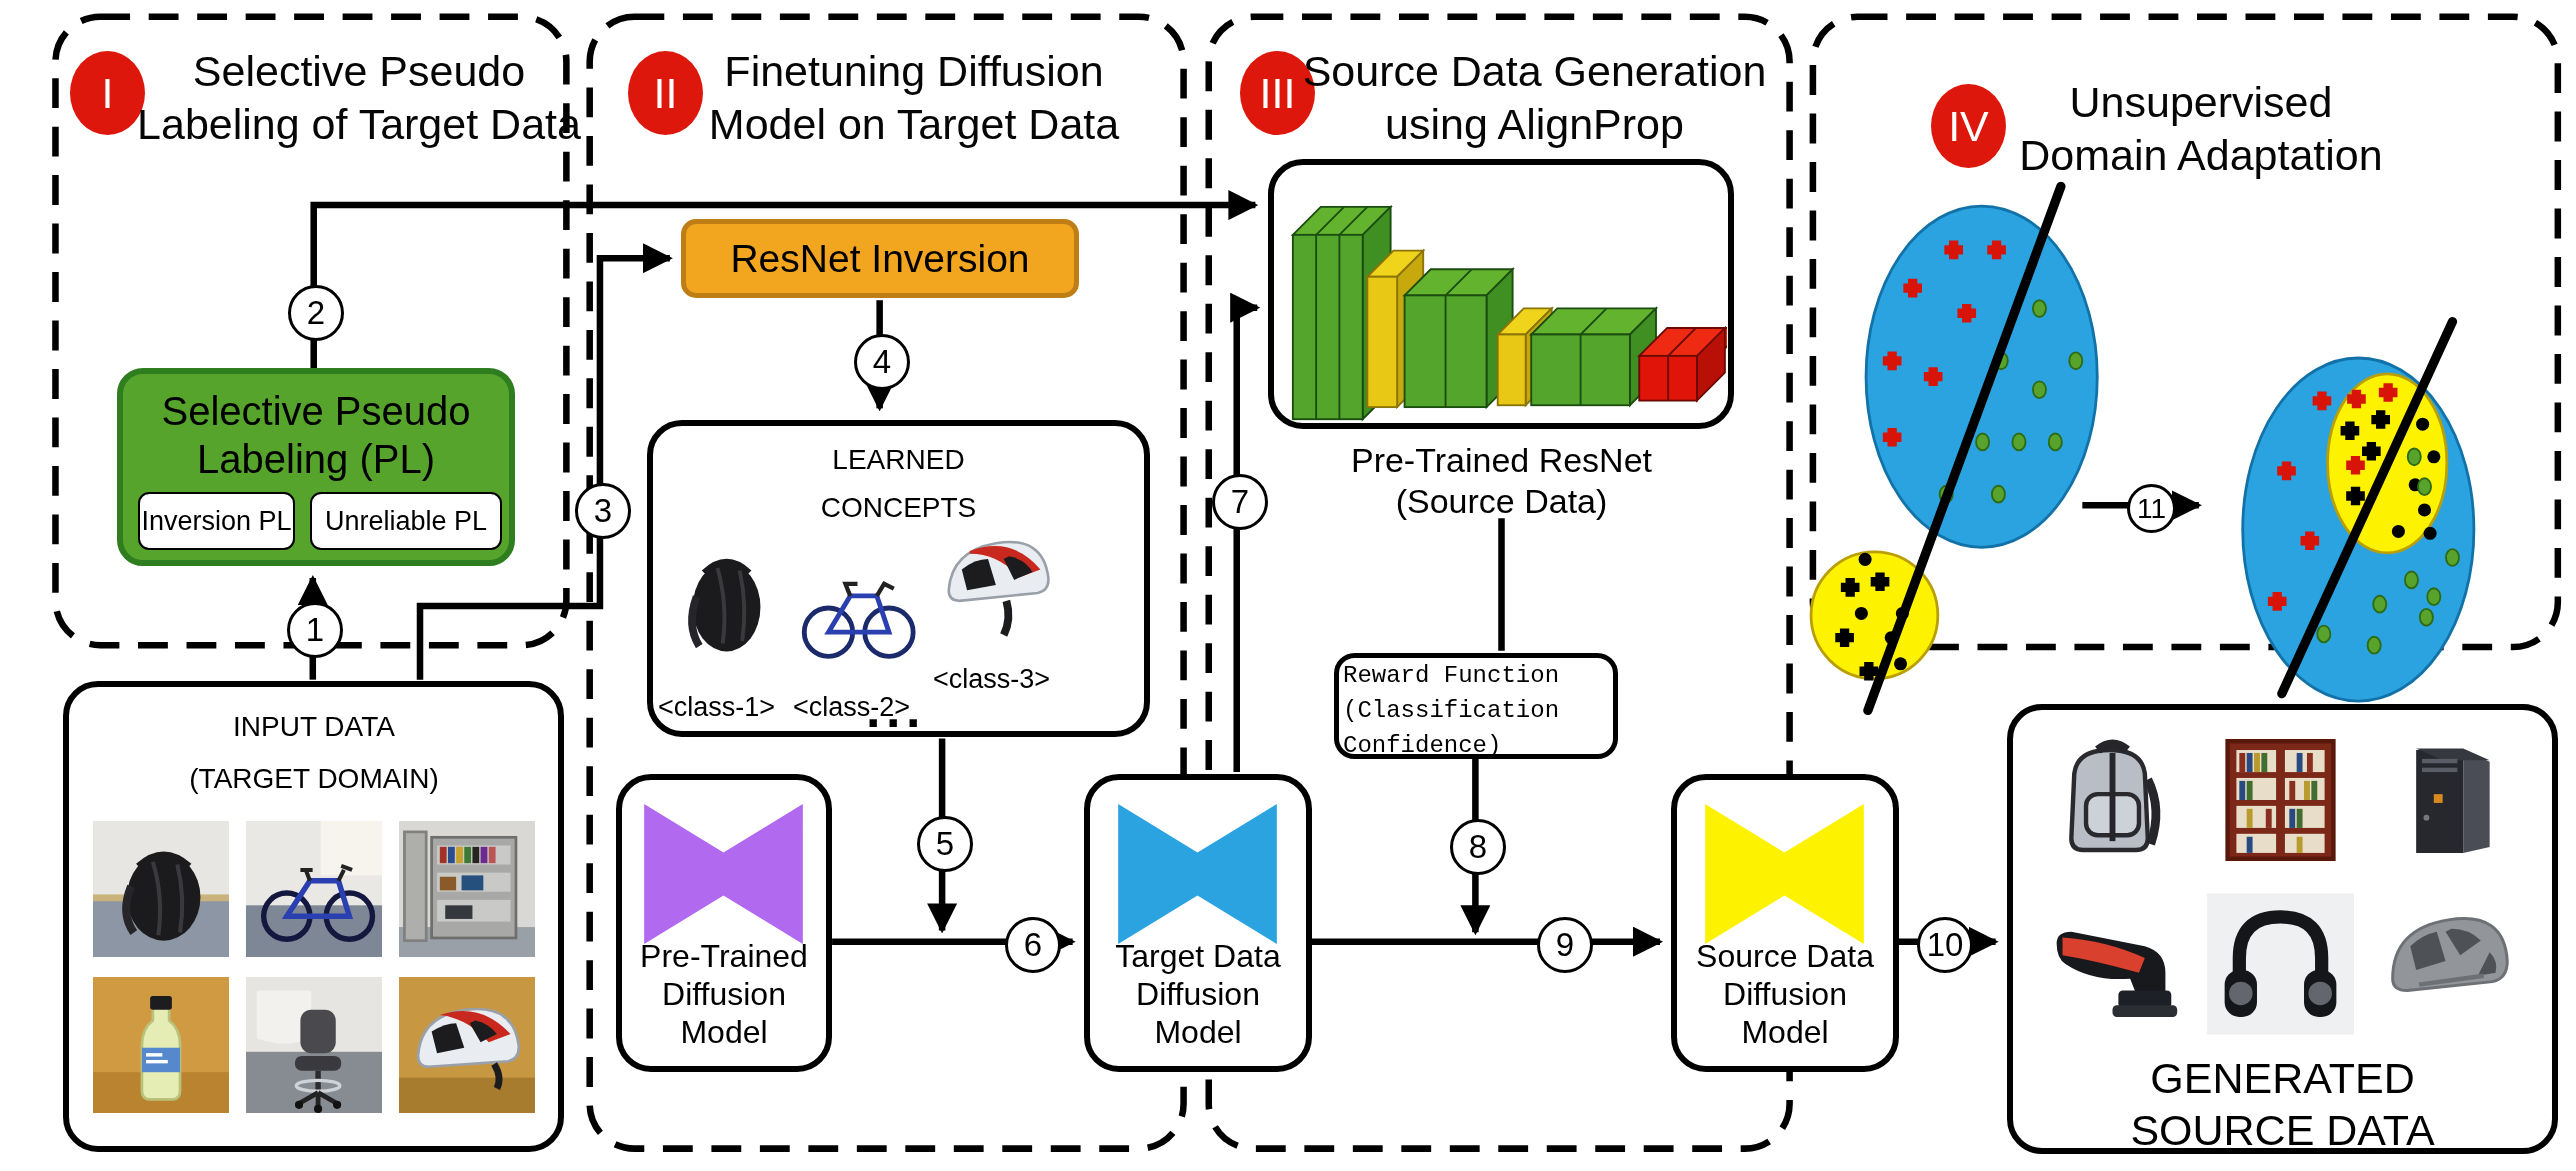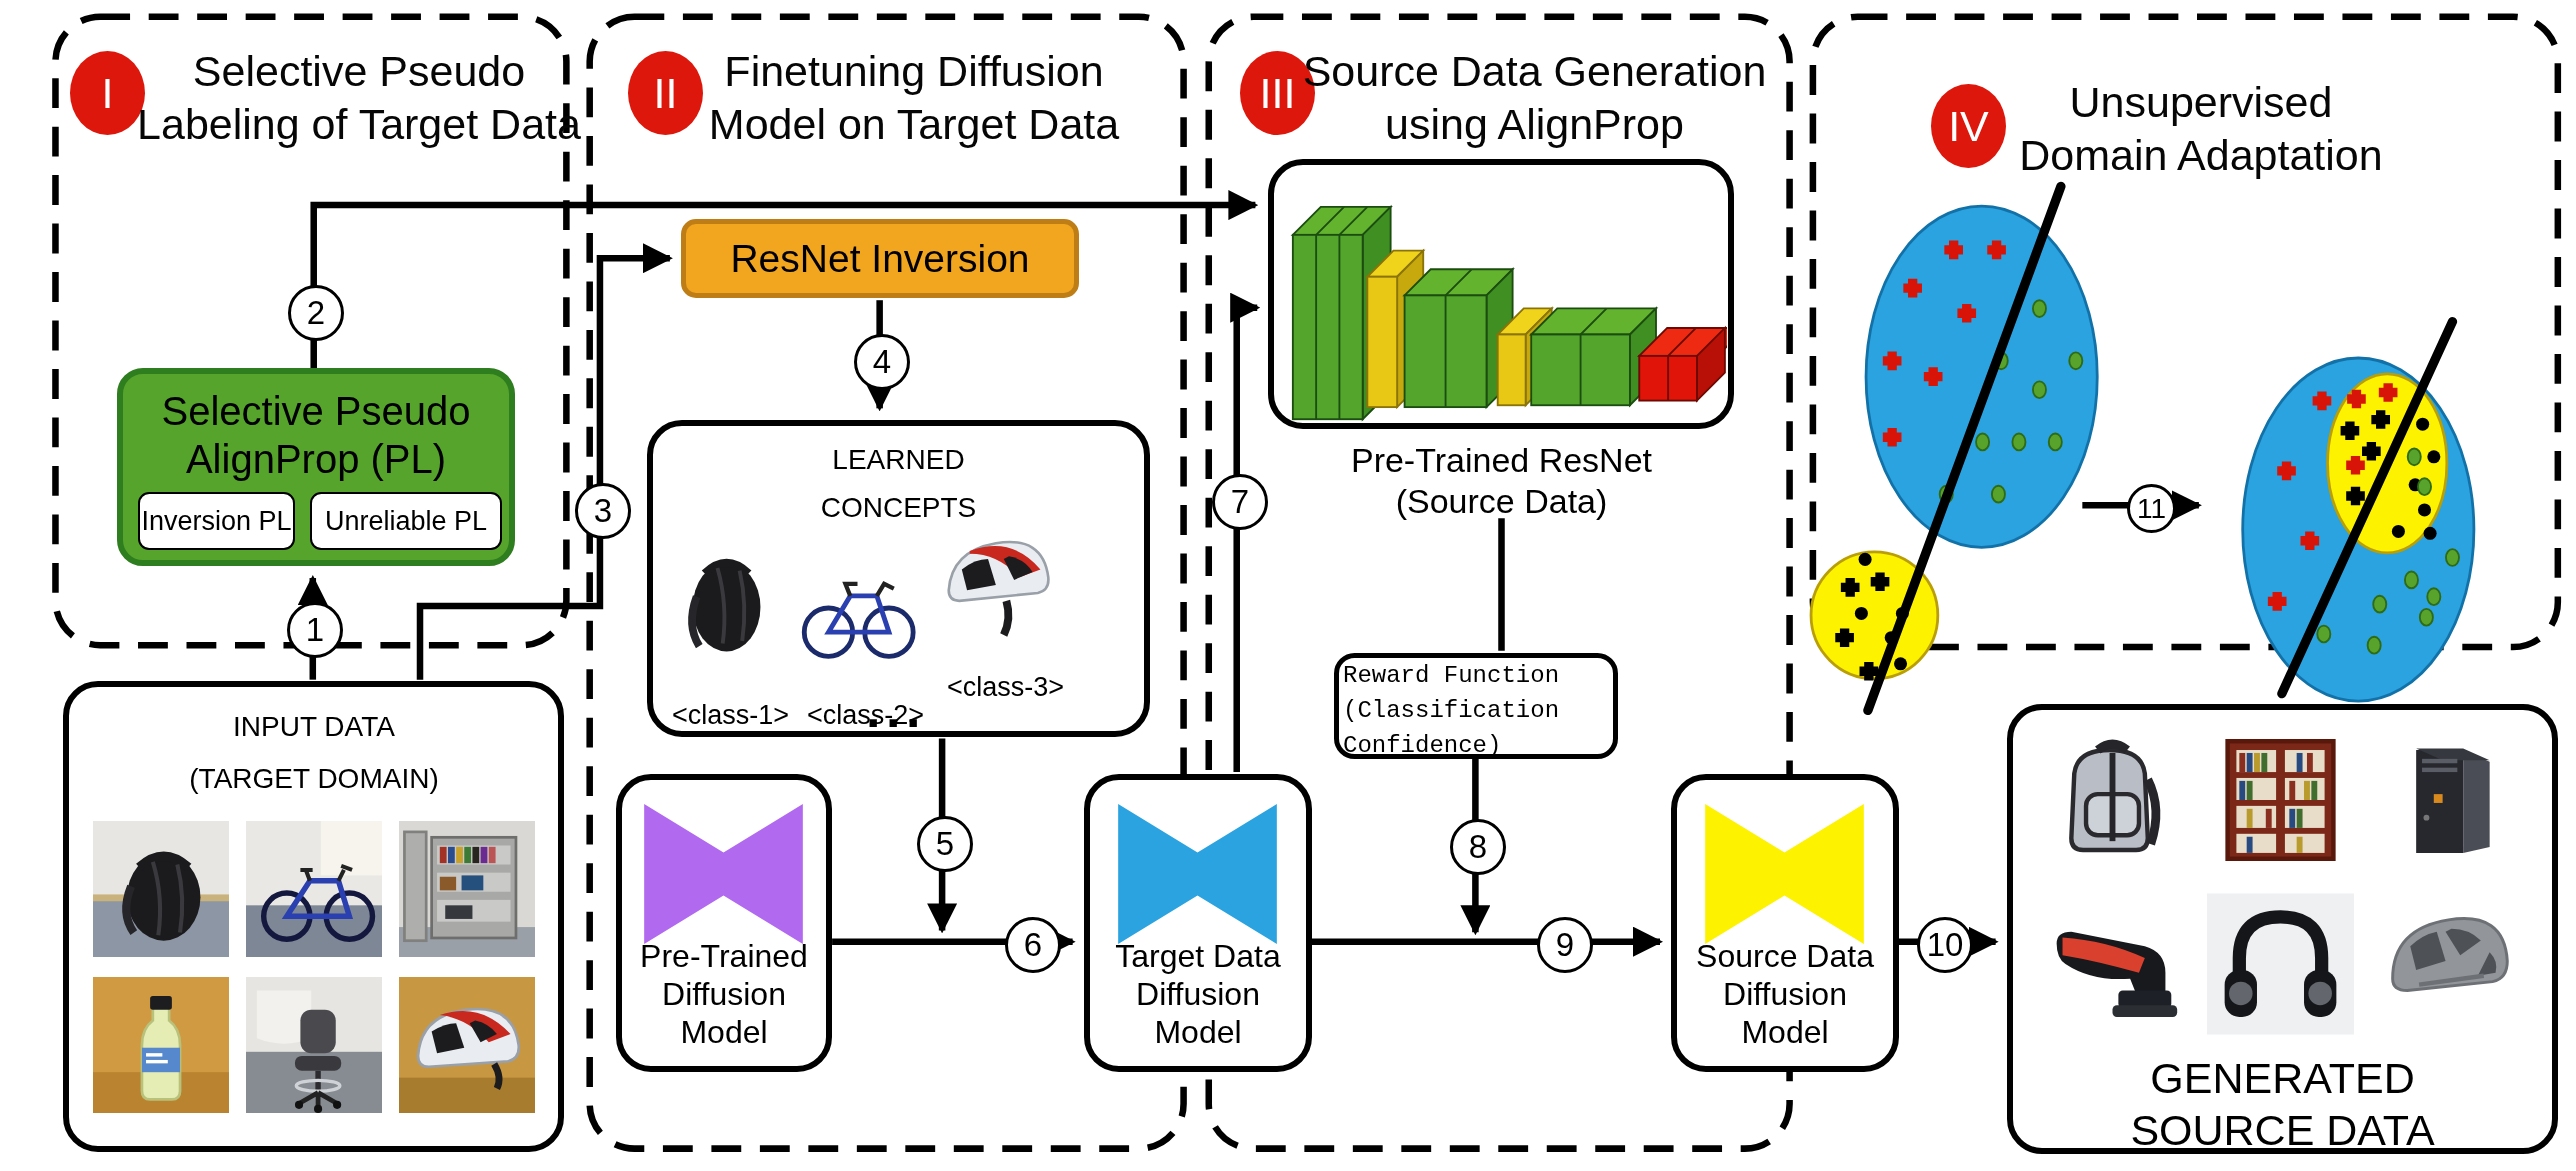--- a/index.html
+++ b/index.html
@@ -14,21 +14,21 @@
   .num{position:absolute;width:50px;height:50px;border-radius:50%;background:#fff;border:3.7px solid #000;
        font-size:33px;display:flex;align-items:center;justify-content:center;z-index:5;}
   .num.small{width:43px;height:43px;font-size:28px;}
   .greenbox{position:absolute;box-sizing:border-box;background:#56a42c;border:6.5px solid #2e7d1e;border-radius:26px;z-index:2;}
   .tibox{position:absolute;box-sizing:border-box;background:#f2a51f;border:5.6px solid #bf7e15;border-radius:15px;z-index:2;
          display:flex;align-items:center;justify-content:center;font-size:39px;}
   .whitesub{position:absolute;box-sizing:border-box;background:#fff;border:2.8px solid #000;border-radius:11.2px;
             display:flex;align-items:center;justify-content:center;font-size:27px;}
   .difflbl{position:absolute;width:100%;text-align:center;font-size:32px;line-height:38px;}
   .tile{position:absolute;z-index:3;}
-  .clabel{position:absolute;font-size:27px;text-align:right;z-index:3;margin-top:8px;}
+  .clabel{position:absolute;font-size:27px;text-align:left;z-index:3;}
   .bigtitle{position:absolute;text-align:center;font-size:28px;line-height:52px;z-index:3;}
   .dots{position:absolute;font-size:52px;font-weight:bold;letter-spacing:5.6px;z-index:3;}
   .capt{position:absolute;text-align:center;font-size:34px;line-height:41px;z-index:3;}
   .rwlines{position:absolute;text-align:left;font-size:24px;line-height:35px;z-index:3;font-family:Liberation Mono, monospace;}
 </style>
 </head>
 <body>
 
 <div id="canvas">
 
@@ -161,21 +161,21 @@
     <div>using AlignProp</div>
   </div>
   <div class="ptitle" style="left:1977px;top:76px;width:448px">
     <div>Unsupervised</div>
     <div>Domain Adaptation</div>
   </div>
 
   <div class="greenbox" style="left:117px;top:368px;width:398px;height:198px">
     <div style="text-align:center;font-size:40px;line-height:48px;margin-top:13px">
       <div>Selective Pseudo</div>
-      <div>AlignProp (PL)</div>
+      <div>Labeling (PL)</div>
     </div>
     <div class="whitesub" style="left:15px;top:118px;width:157px;height:58px">
       <span>Inversion PL</span>
     </div>
     <div class="whitesub" style="left:187px;top:118px;width:192px;height:58px">
       <span>Unreliable PL</span>
     </div>
   </div>
 
   <div class="sbox" style="left:63px;top:681px;width:501px;height:471px"></div>

